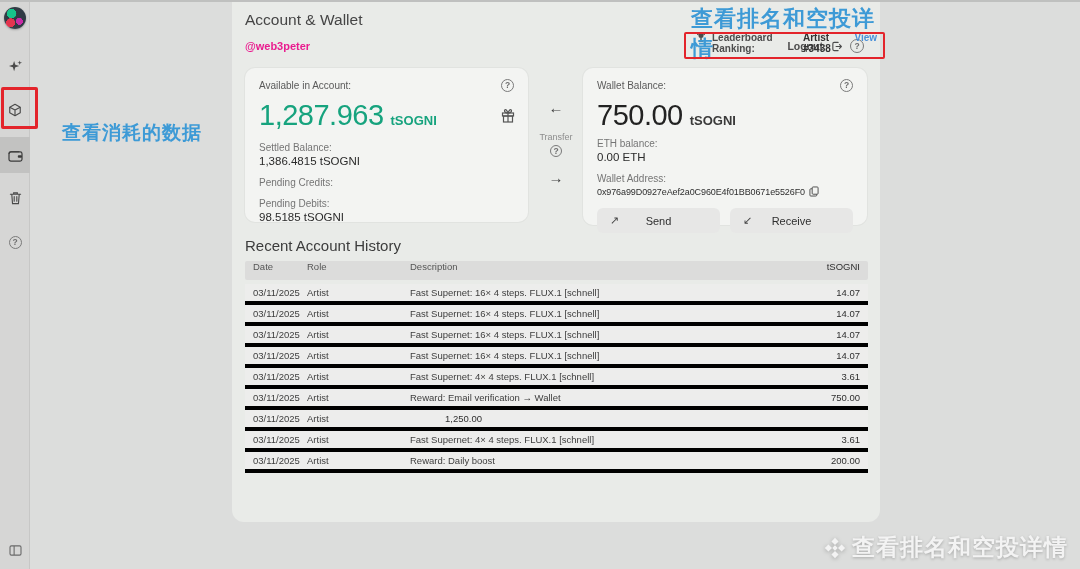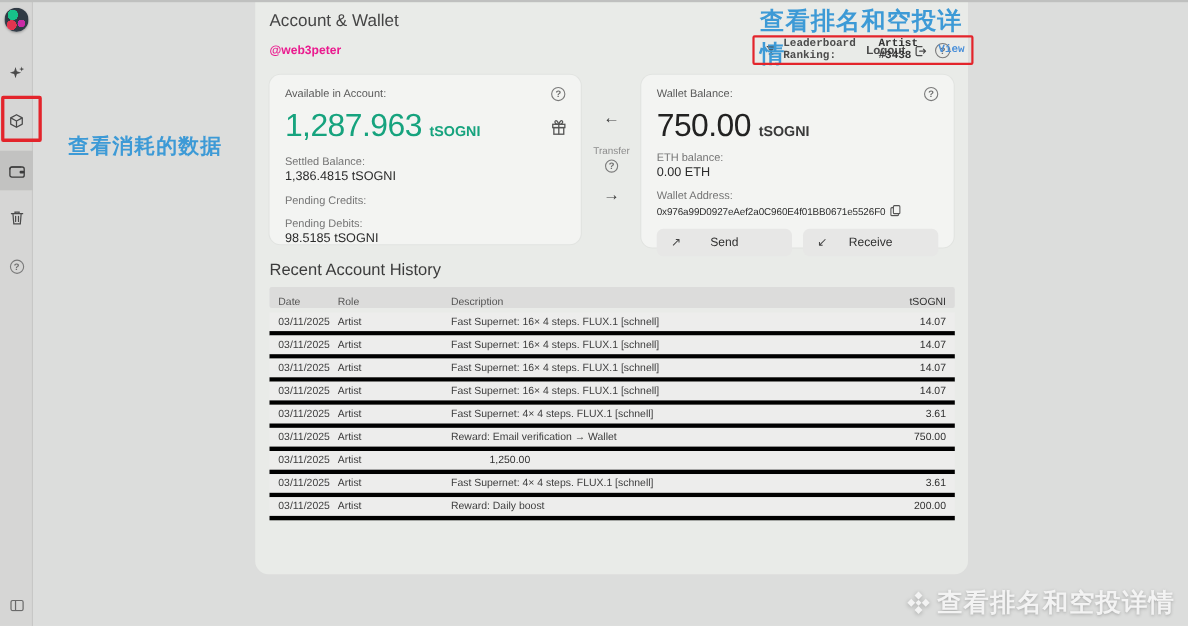--- a/index.html
+++ b/index.html
@@ -54,21 +54,21 @@
   
   .panel {
     position:absolute; left:232px; top:0; width:648px; height:522px;
     background:#e9ebe8; border-radius:0 0 12px 12px;
   }
   .page-title { position:absolute; left:13px; top:11px; font-size:15.5px; color:#454545; font-weight:500; }
   .username   { position:absolute; left:13px; top:40px; font-size:11px; font-weight:700; color:#ea1c8f; }
 
   .lb-row {
     position:absolute; left:452px; top:32px; width:201px; height:27px;
-    display:flex; align-items:center; gap:6px; padding:0 8px 0 12px; z-index:4;font-family:Liberation Mono, monospace;
+    display:flex; align-items:flex-start; gap:6px; padding:0 8px 0 12px; z-index:4;
   }
   .lb-label { font-size:10px; color:#4c4c4c; font-weight:600; }
   .lb-value { font-size:10px; color:#333; font-weight:600; }
   .lb-view  { font-size:10px; color:#4a90d9; font-weight:600; cursor:pointer; }
 
   .logout-row { position:absolute; right:16px; top:39px; display:flex; align-items:center; gap:7px; }
   .logout-label { font-size:10.5px; font-weight:700; color:#4b4b4b; cursor:pointer; }
 
   
   .card {
@@ -103,21 +103,21 @@
   .transfer-col { position:absolute; left:300px; top:100px; width:48px; text-align:center; }
   .t-arrow { font-size:15px; color:#3f3f3f; cursor:pointer; line-height:1; }
   .t-label { font-size:9px; color:#8d8d8d; margin-top:17px; }
   .transfer-col .help-circle { margin:3px auto 0; width:12px; height:12px; }
   .t-arrow.down { margin-top:13px; }
 
   
   .hist-title { position:absolute; left:13px; top:237px; font-size:15px; color:#3c3c3c; font-weight:500; }
   .hist-table { position:absolute; left:13px; top:261px; width:623px; }
   .hist-head {
-    display:flex; align-items:flex-end; height:19px; background:#dcdcdb; border-radius:2px;
+    display:flex; align-items:flex-start; height:19px; background:#dcdcdb; border-radius:2px;
     font-size:9.5px; color:#555;
   }
   .hist-row {
     display:flex; align-items:center; height:21px; background:#ededec;
     border-bottom:4px solid #000000; font-size:9.5px; color:#3d3d3d;
   }
   .hist-head { margin-bottom:4px; }
   .c-date { width:62px; padding-left:8px; }
   .c-role { width:103px; }
   .c-desc { flex:1; }

